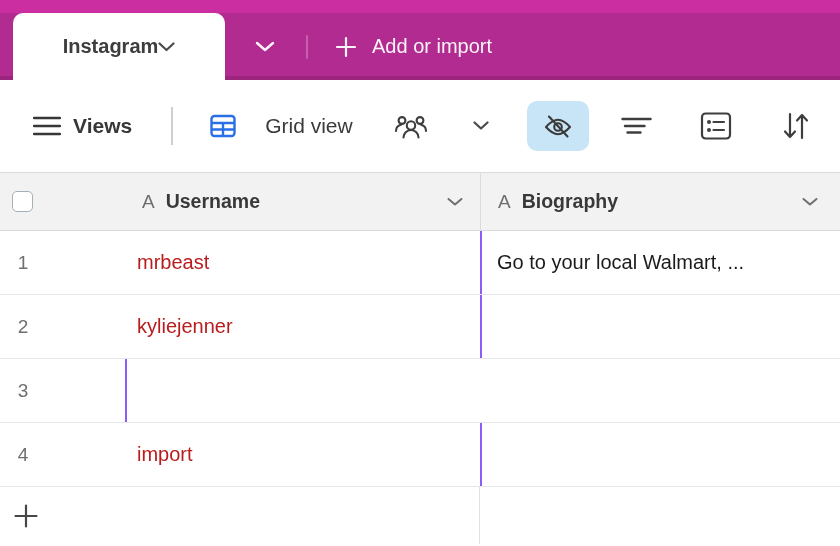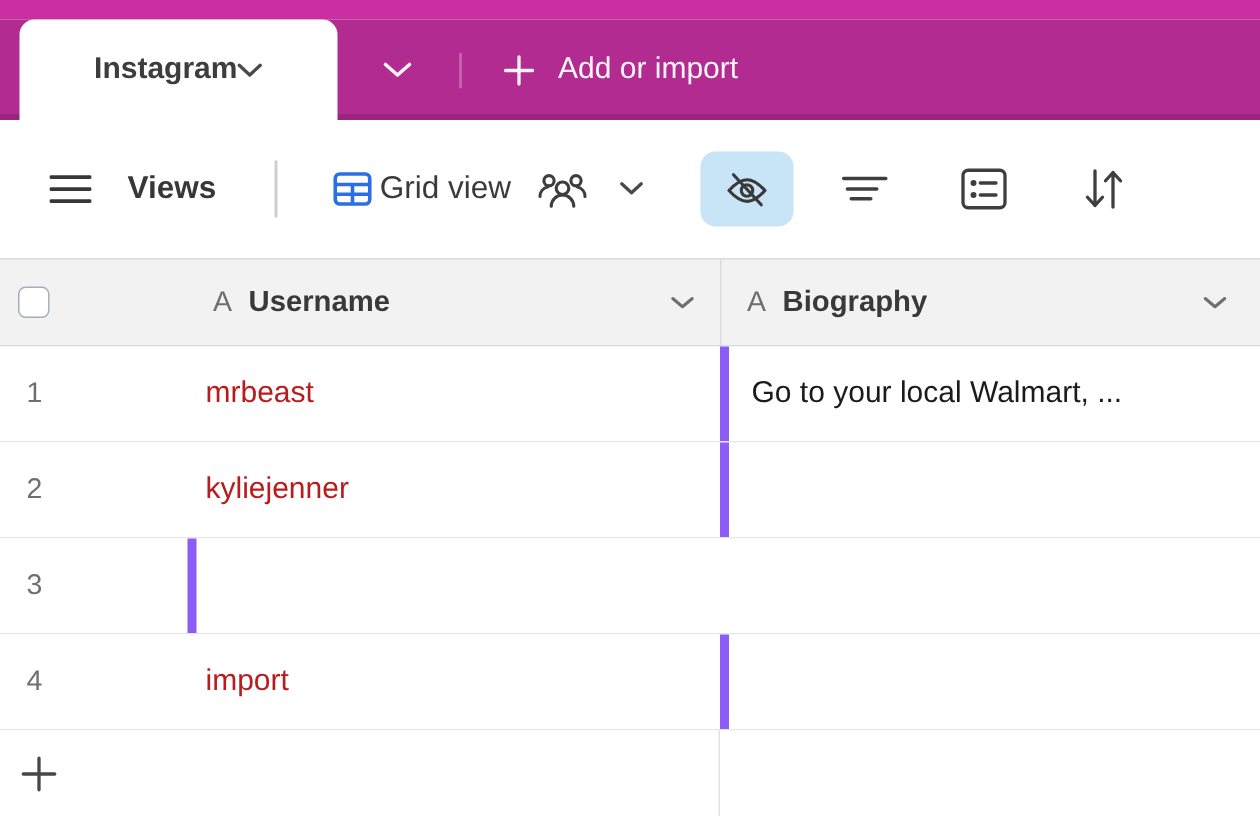--- a/index.html
+++ b/index.html
@@ -17,24 +17,24 @@
          justify-content:center; cursor:pointer; }
   .tab-label { font-size:20px; font-weight:600; color:#3d3d3d; }
   .tabbar-chevron { margin-left:30px; display:flex; align-items:center; cursor:pointer; }
   .tabbar-sep { margin-left:31px; width:2px; height:24px; background:rgba(255,255,255,0.25); border-radius:1px; }
   .add-import { margin-left:26px; display:flex; align-items:flex-start; gap:14px; cursor:pointer; }
   .add-import-label { font-size:20px; font-weight:400; color:rgba(255,255,255,0.95); }
 
   
   .toolbar { height:92px; background:#fff; display:flex; align-items:center; }
   .tbtn { display:flex; align-items:center; background:none; border:none; cursor:pointer; padding:0; }
-  .views-btn { margin-left:33px; gap:24px; }
+  .views-btn { margin-left:33px; gap:12px; }
   .views-label { font-size:21px; font-weight:600; color:#373737; }
   .toolbar-sep { margin-left:39px; width:2px; height:38px; background:#CFCFCF; }
-  .gridview-btn { margin-left:36px; gap:4px; }
+  .gridview-btn { margin-left:36px; gap:28px; }
   .gridview-label { font-size:21px; font-weight:500; color:#3a3a3a; }
   .people-wrap { margin-left:13px; display:flex; align-items:center; }
   .gv-chevron { margin-left:17px; display:flex; align-items:center; }
   .hide-btn { margin-left:38px; width:62px; height:50px; border-radius:10px; background:#C8E4F7;
               justify-content:center; }
   .filter-btn { margin-left:30px; width:36px; justify-content:center; }
   .group-btn { margin-left:43px; width:36px; justify-content:center; }
   .sort-btn { margin-left:44px; width:36px; justify-content:center; }
 
   
@@ -49,21 +49,21 @@
   .hlabel { font-size:19.5px; font-weight:700; color:#393939; }
   .hchev { position:absolute; top:50%; transform:translateY(-50%); display:flex; }
   .hchev-username { right:17px; }
   .hchev-bio { right:22px; }
 
   .grow { height:64px; display:flex; align-items:stretch; border-bottom:1px solid #E4E6E8; background:#fff; }
   .gutter-num { width:125px; flex:none; display:flex; align-items:center; padding-left:13px; cursor:pointer; }
   .rownum { width:20px; text-align:center; font-size:19px; color:#6f6f6f; }
   .cell { display:flex; align-items:center; cursor:default; }
   .cell-username { width:355px; flex:none; padding-left:12px; font-size:20px; color:#b91c1c; }
-  .cell-bio { flex:1; border-left:6px solid #8b5cf6; padding-left:15px; font-size:20px; color:#1b1b1b;
+  .cell-bio { flex:1; border-left:2px solid #8b5cf6; padding-left:15px; font-size:20px; color:#1b1b1b;
               white-space:nowrap; overflow:hidden; }
 
   .addrow { height:57px; display:flex; align-items:stretch; background:#fff; }
   .addrow-left { width:480px; flex:none; border-right:1px solid #E0E2E4; display:flex; align-items:center; }
   .addrow-plus { margin-left:13px; display:flex; align-items:center; cursor:pointer; }
   .addrow-right { flex:1; }
 
   svg { display:block; }
 </style>
 </head>

